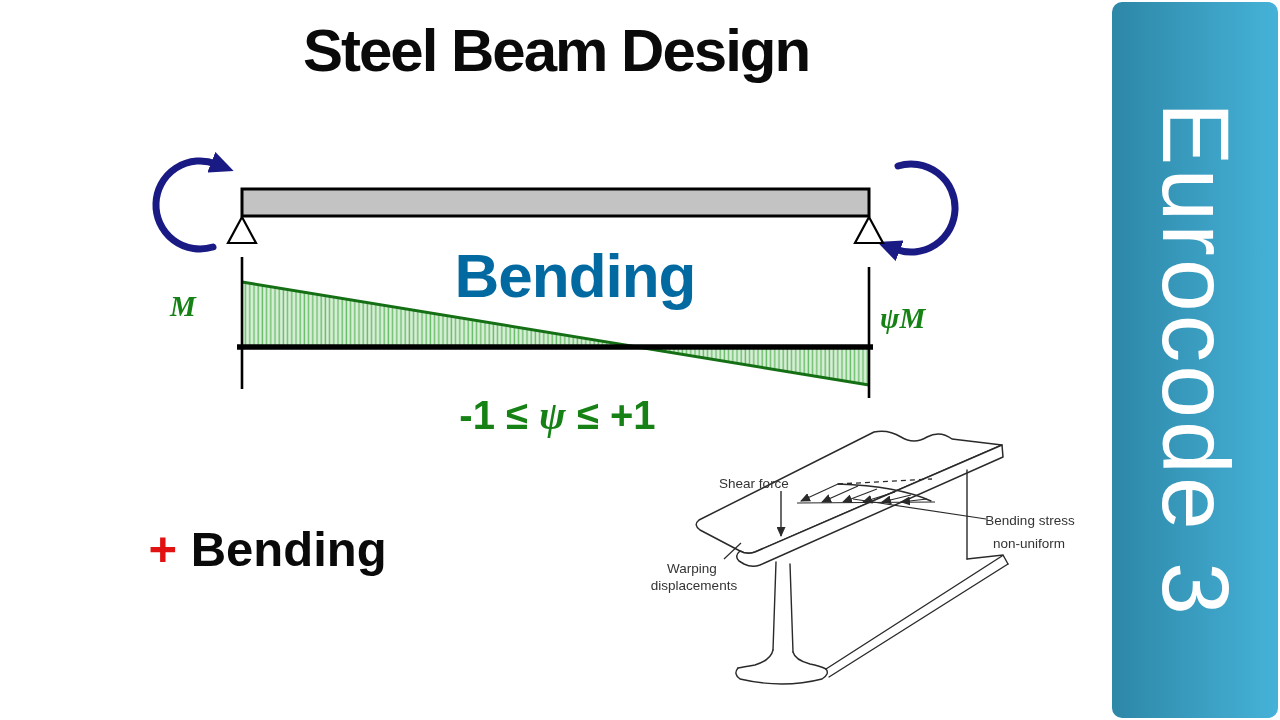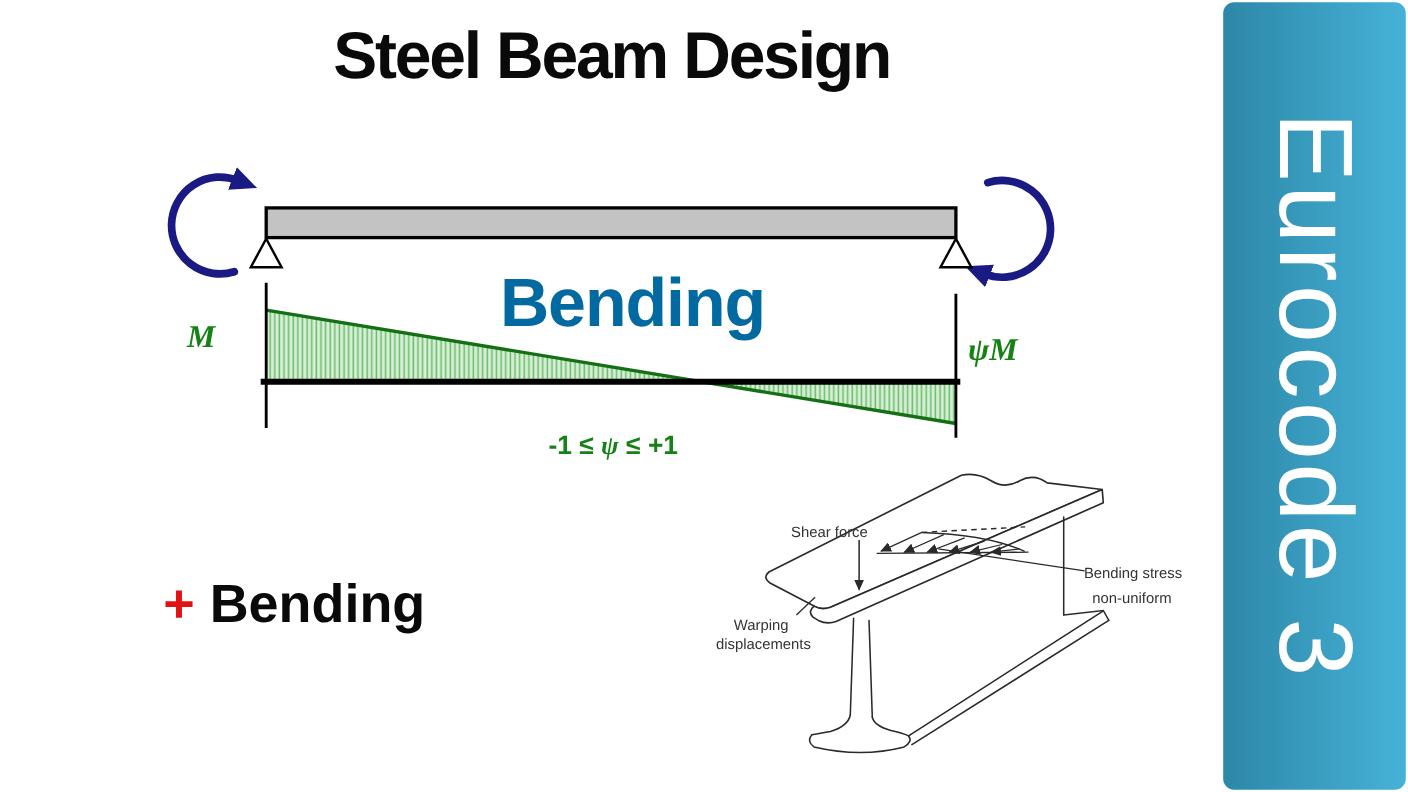--- a/index.html
+++ b/index.html
@@ -16,21 +16,21 @@
   .overlay{position:absolute;white-space:nowrap;}
   #bending-heading{left:380px;top:240px;width:390px;text-align:center;
     font-size:62px;font-weight:bold;letter-spacing:-1px;color:#0369a1;}
   #m-left{left:148px;top:290px;width:70px;text-align:center;
     font-family:"Liberation Serif",serif;font-style:italic;font-weight:bold;
     font-size:29px;color:var(--green-text);}
   #m-right{left:880px;top:302px;width:100px;text-align:left;
     font-family:"Liberation Serif",serif;font-style:italic;font-weight:bold;
     font-size:29px;color:var(--green-text);}
   #psi-range{left:400px;top:392px;width:315px;text-align:center;
-    font-size:24px;font-weight:bold;color:var(--green-text);}
+    font-size:40px;font-weight:bold;color:var(--green-text);}
   #psi-range .psi, #m-right .psi{font-family:"Liberation Serif",serif;
     font-style:italic;font-weight:bold;}
 
   #footer-caption{left:50px;top:518px;width:435px;text-align:center;
     font-size:49px;font-weight:bold;line-height:63px;color:#0a0a0a;}
   #footer-caption .plus{color:var(--plus-red);}
 
   #sidebar{position:absolute;left:1112px;top:2px;width:166px;height:716px;
     border-radius:10px;
     background:linear-gradient(90deg,var(--sidebar-left),var(--sidebar-right));}

